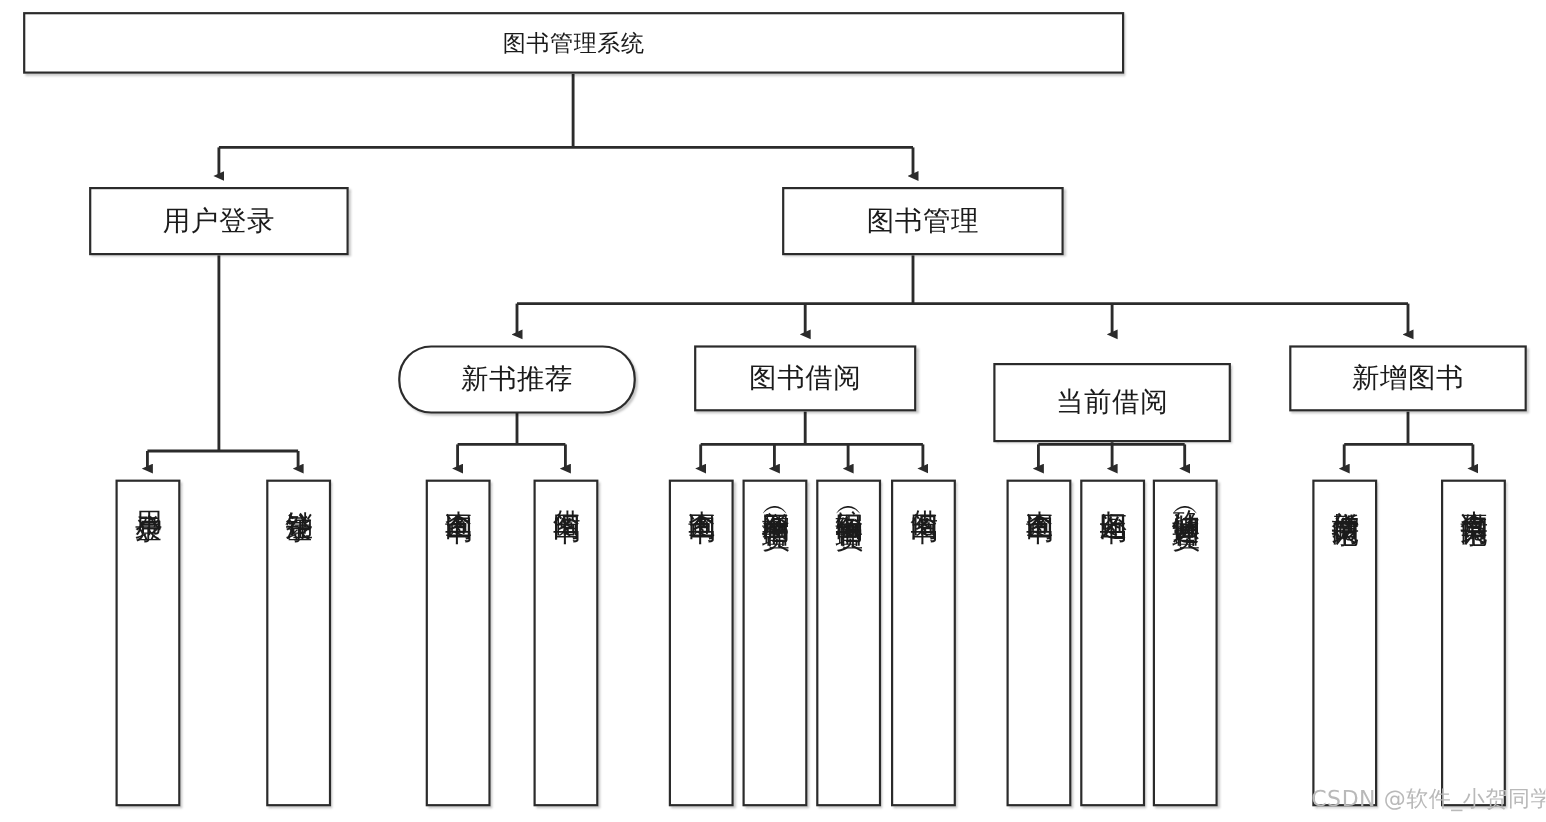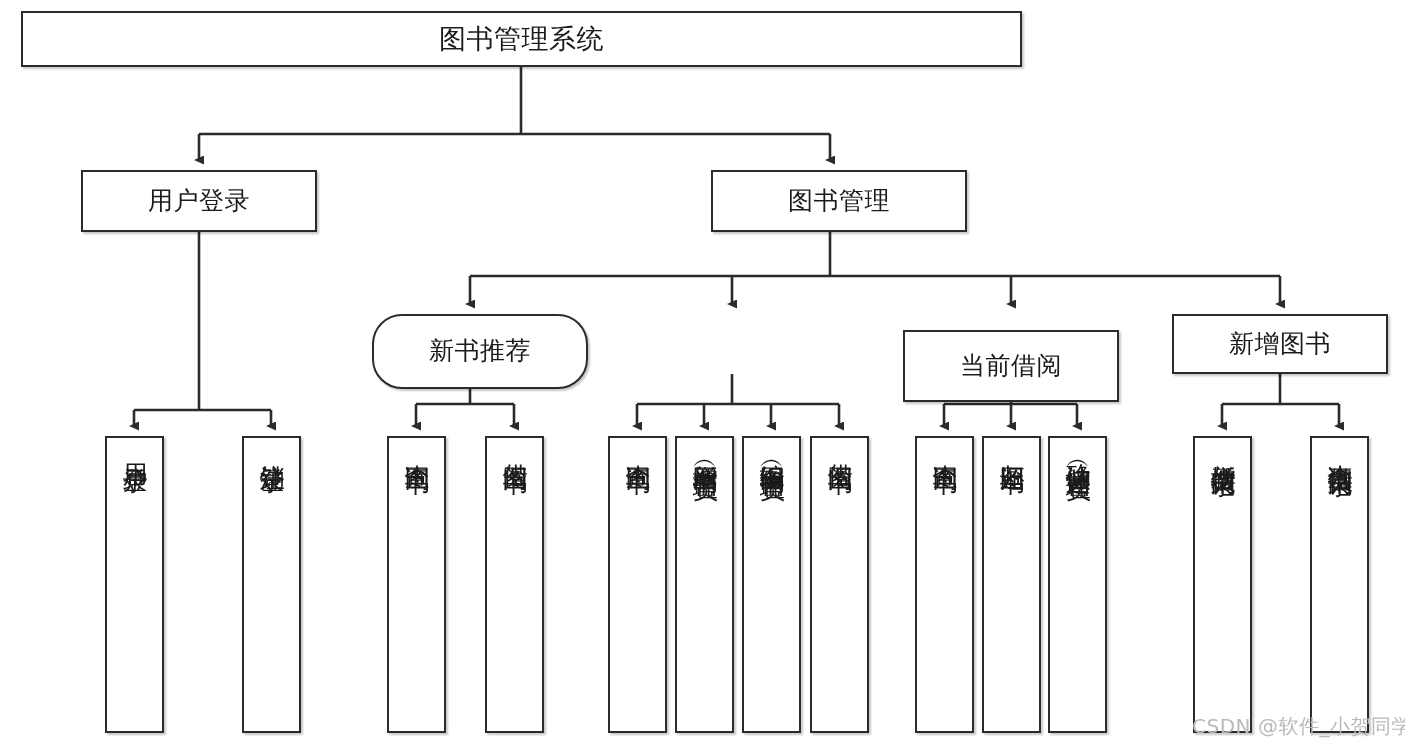--- a/index.html
+++ b/index.html
@@ -39,21 +39,21 @@
     color: #1b1b1b;
     text-align: center;
     line-height: 1.15;
     letter-spacing: 0.5px;
     white-space: nowrap;
   }
   .node.horizontal .node-label {
     font-size: 25px;
   }
   .node.root .node-label {
-    font-size: 27px;
+    font-size: 21px;
     text-align: center;
   }
   .node.vertical {
     align-items: flex-start;
     padding-top: 6px;
   }
   .node.vertical .node-label {
     writing-mode: vertical-rl;
     text-orientation: upright;
     font-size: 25px;
@@ -129,22 +129,25 @@
     <span class="node-label">图书管理系统</span>
   </div>
 
   <div class="node horizontal" style="left: 81px; top: 170px; width: 236px; height: 62px;">
     <span class="node-label">用户登录</span>
   </div>
   <div class="node horizontal" style="left: 711px; top: 170px; width: 256px; height: 62px;">
     <span class="node-label">图书管理</span>
   </div>
 
-  <div class="node horizontal" style="left: 372px; top: 314px; width: 216px; height: 75px; border-radius: 30px;">
+  <div class="node horizontal" style="left: 362px; top: 314px; width: 216px; height: 62px; border-radius: 30px;">
     <span class="node-label">新书推荐</span>
+  </div>
+  <div class="node horizontal" style="left: 631px; top: 314px; width: 202px; height: 60px;">
+    <span class="node-label">图书借阅</span>
   </div>
   <div class="node horizontal" style="left: 903px; top: 330px; width: 216px; height: 72px;">
     <span class="node-label">当前借阅</span>
   </div>
   <div class="node horizontal" style="left: 1172px; top: 314px; width: 216px; height: 60px;">
     <span class="node-label">新增图书</span>
   </div>
 
   <div class="node vertical" style="left: 105px; top: 436px; width: 59px; height: 297px;">
     <span class="node-label">用户登录</span>

